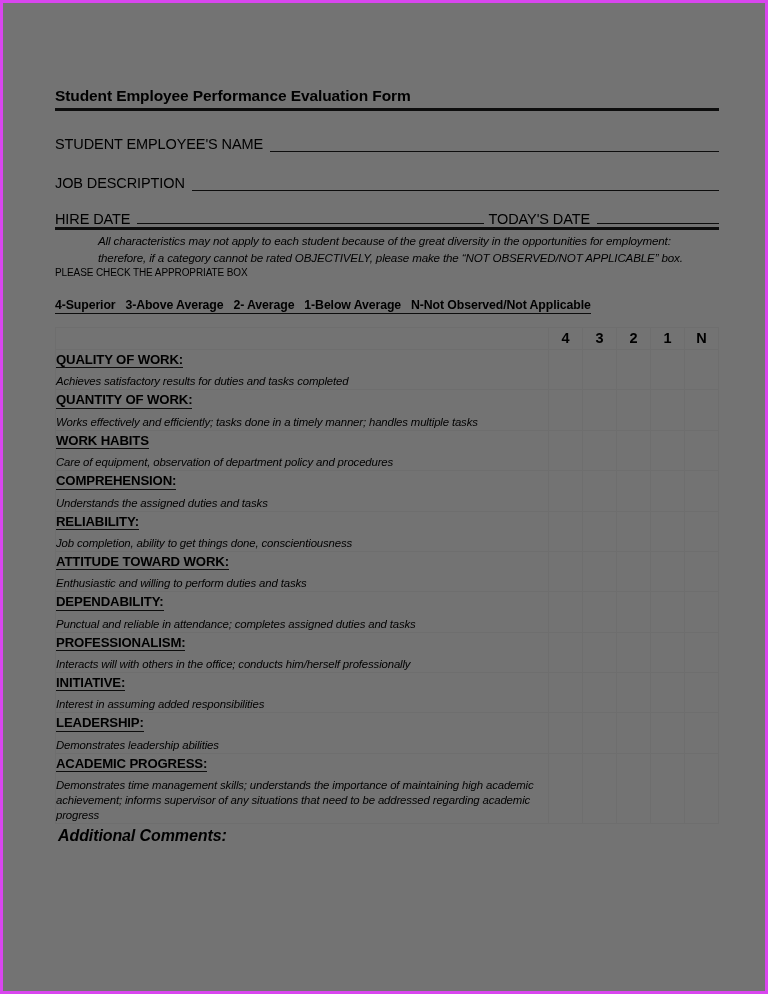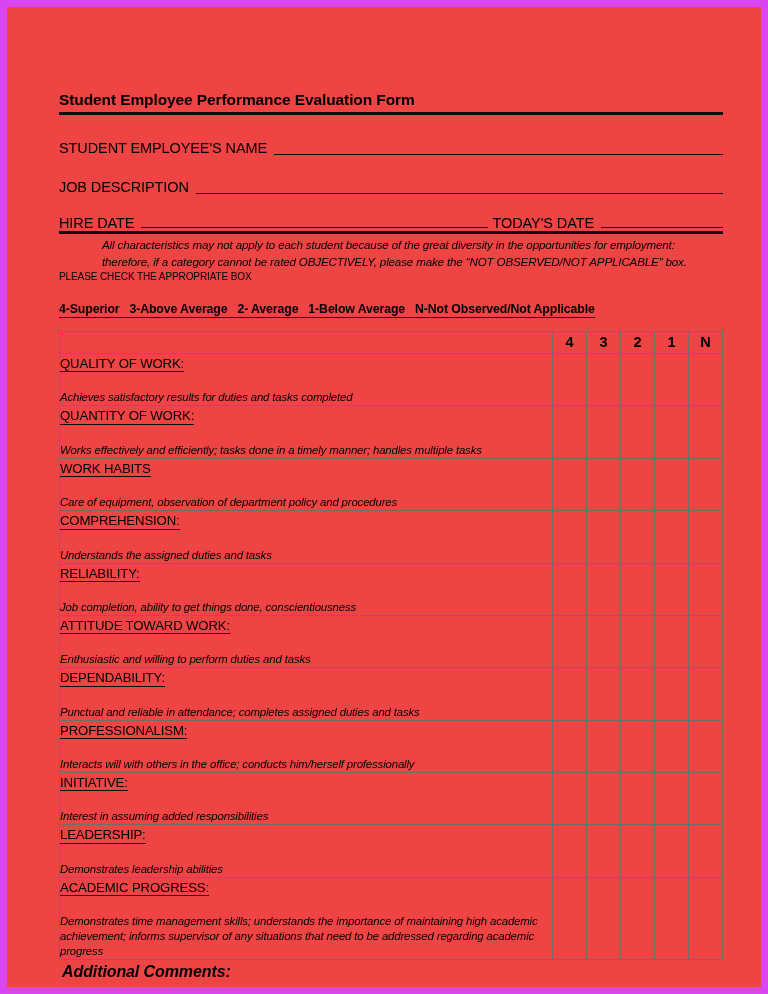--- a/index.html
+++ b/index.html
@@ -4,23 +4,23 @@
 <style>
   html, body {
     margin: 0;
     padding: 0;
     background: #ffffff;
   }
   .page {
     position: relative;
     width: 768px;
     height: 994px;
-    background: #ef4444;
+    background: #737373;
     box-sizing: border-box;
-    border: 7px solid #d946ef;
+    border: 3px solid #d946ef;
     font-family: "Liberation Sans", sans-serif;
     color: #000000;
     overflow: hidden;
   }
   .sheet {
     position: absolute;
     left: 52px;
     top: 84px;
     width: 664px;
   }
@@ -34,21 +34,21 @@
   }
   .rule-thick {
     border-bottom: 3px solid #0d0d0d;
     width: 100%;
     margin-bottom: 1px;
   }
 
   
   .field-row {
     display: flex;
-    align-items: center;
+    align-items: flex-end;
     font-size: 14.5px;
     letter-spacing: -0.1px;
     white-space: nowrap;
   }
   .field-row .lbl { flex: 0 0 auto; }
   .blank {
     flex: 1 1 auto;
     border-bottom: 1px solid #0d0d0d;
     margin-left: 7px;
     height: 13px;
@@ -119,26 +119,26 @@
     height: 21px;
     line-height: 21px;
     padding: 0;
   }
   td.head-blank { height: 21px; }
   td.crit {
     padding: 2px 0 3px 5px;
   }
   .crit-title {
     font-size: 13.2px;
-    font-weight: normal;
+    font-weight: bold;
     letter-spacing: -0.15px;
     display: inline-block;
     border-bottom: 1.6px solid #0d0d0d;
     line-height: 1.16;
-    margin-bottom: 17px;
+    margin-bottom: 5px;
   }
   .crit-desc {
     font-size: 11.4px;
     font-style: italic;
     letter-spacing: -0.15px;
     line-height: 1.32;
     padding-top: 1px;
   }
   td.rate-cell { }
 

